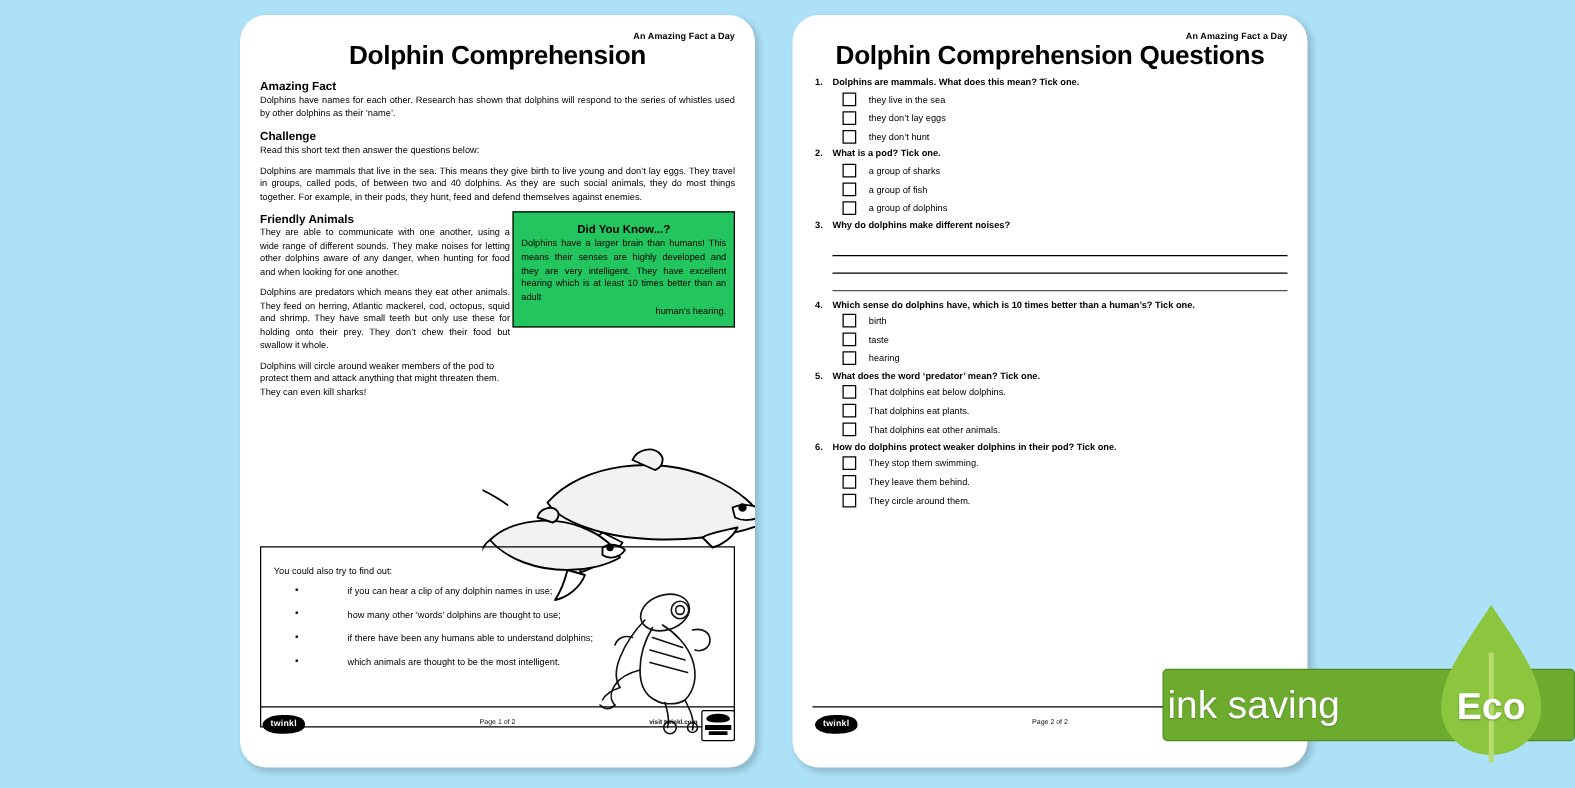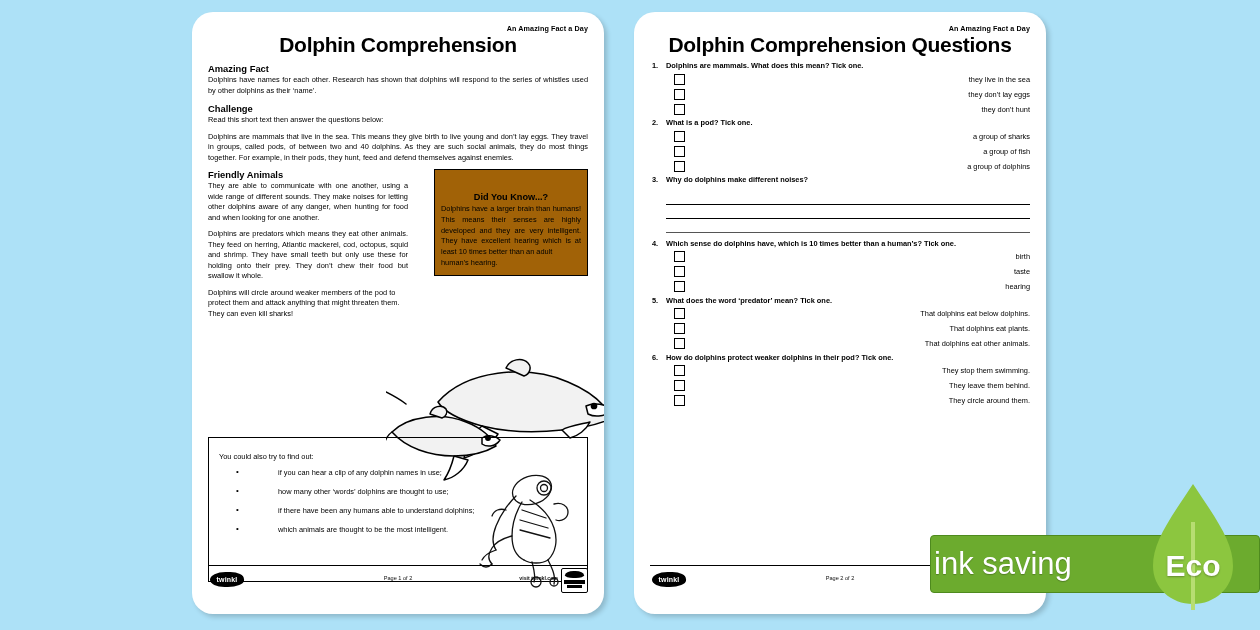--- a/index.html
+++ b/index.html
@@ -37,31 +37,31 @@
   p.body{
     font-size:7.4px;line-height:1.42;margin:0 0 6px 0;color:#000;
     text-align:justify;
   }
   p.tight{margin:0 0 2px 0;}
 
   
   .cols{position:relative;margin-top:2px;}
   .colL{width:200px;}
   .didbox{
-    position:absolute;right:0;top:0;width:154px;
-    border:1.2px solid #000;background:#a16207;box-sizing:border-box;
-    padding:22px 6px 6px 6px;
+    position:absolute;right:0;top:0;width:178px;
+    border:1.2px solid #000;background:#22c55e;box-sizing:border-box;
+    padding:8px 6px 6px 6px;
   }
   .didbox h3{
     text-align:center;font-size:9.2px;font-weight:bold;margin:0 0 2px 0;color:#000;
   }
   .didbox p{
     font-size:7.4px;line-height:1.45;margin:0;color:#000;text-align:justify;
   }
-  .didbox p.last{text-align:left;}
+  .didbox p.last{text-align:right;}
 
   
   .findbox{
     position:absolute;left:0;right:0;top:413px;height:145px;
     border:1.2px solid #000;box-sizing:border-box;background:transparent;
     padding:14px 10px 6px 10px;
   }
   .findbox .lead{font-size:7.4px;color:#000;margin:0 0 7px 0;}
   .findbox ul{margin:0;padding:0 0 0 28px;list-style:none;}
   .findbox li{
@@ -110,21 +110,21 @@
   
   .qlist{margin-top:5px;}
   .q{margin:0 0 2px 0;position:relative;}
   .qhead{
     font-size:7.4px;font-weight:bold;color:#000;margin:0 0 1px 0;
     padding-left:16px;position:relative;line-height:1.35;
   }
   .qnum{position:absolute;left:2px;top:0;font-weight:bold;}
   .opts{margin:0 0 0 24px;padding:0;list-style:none;}
   .opt{
-    display:flex;align-items:center;gap:10px;margin:0 0 1px 0;height:14px;justify-content:space-between;
+    display:flex;align-items:center;gap:10px;margin:0 0 1px 0;height:14px;
   }
   .cb{
     width:11px;height:11px;border:1.2px solid #000;box-sizing:border-box;
     background:#fff;flex:0 0 auto;
   }
   .optlabel{font-size:7.4px;color:#000;}
   .lines{margin:6px 0 6px 16px;}
   .aline{border-bottom:1.1px solid #000;height:13px;}
   .aline.faint{border-bottom-color:#555;}
 

